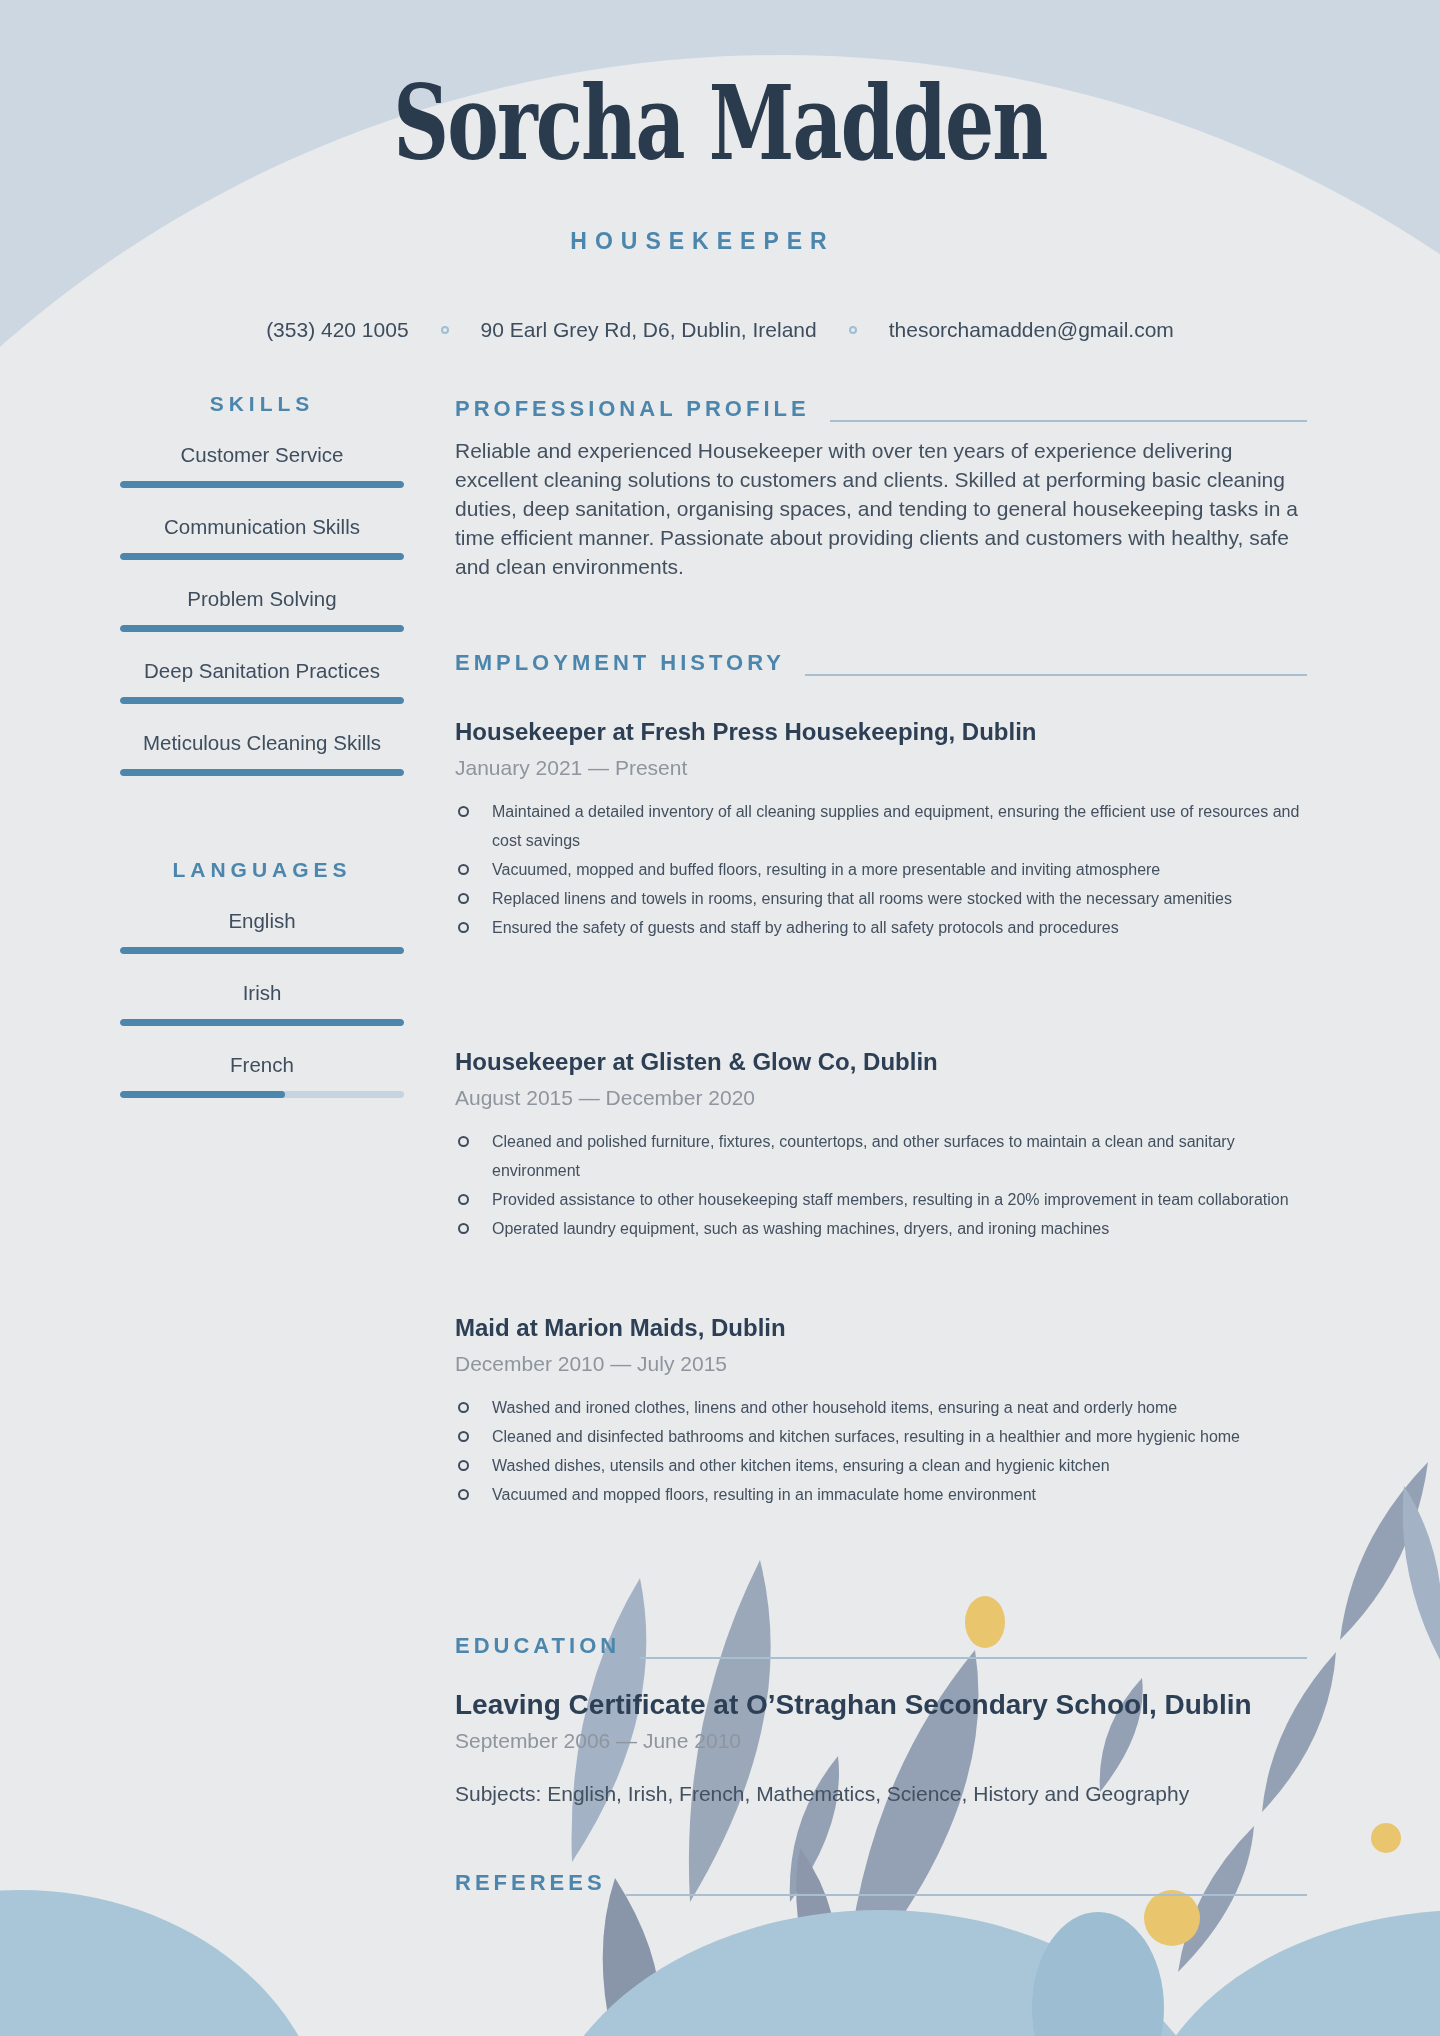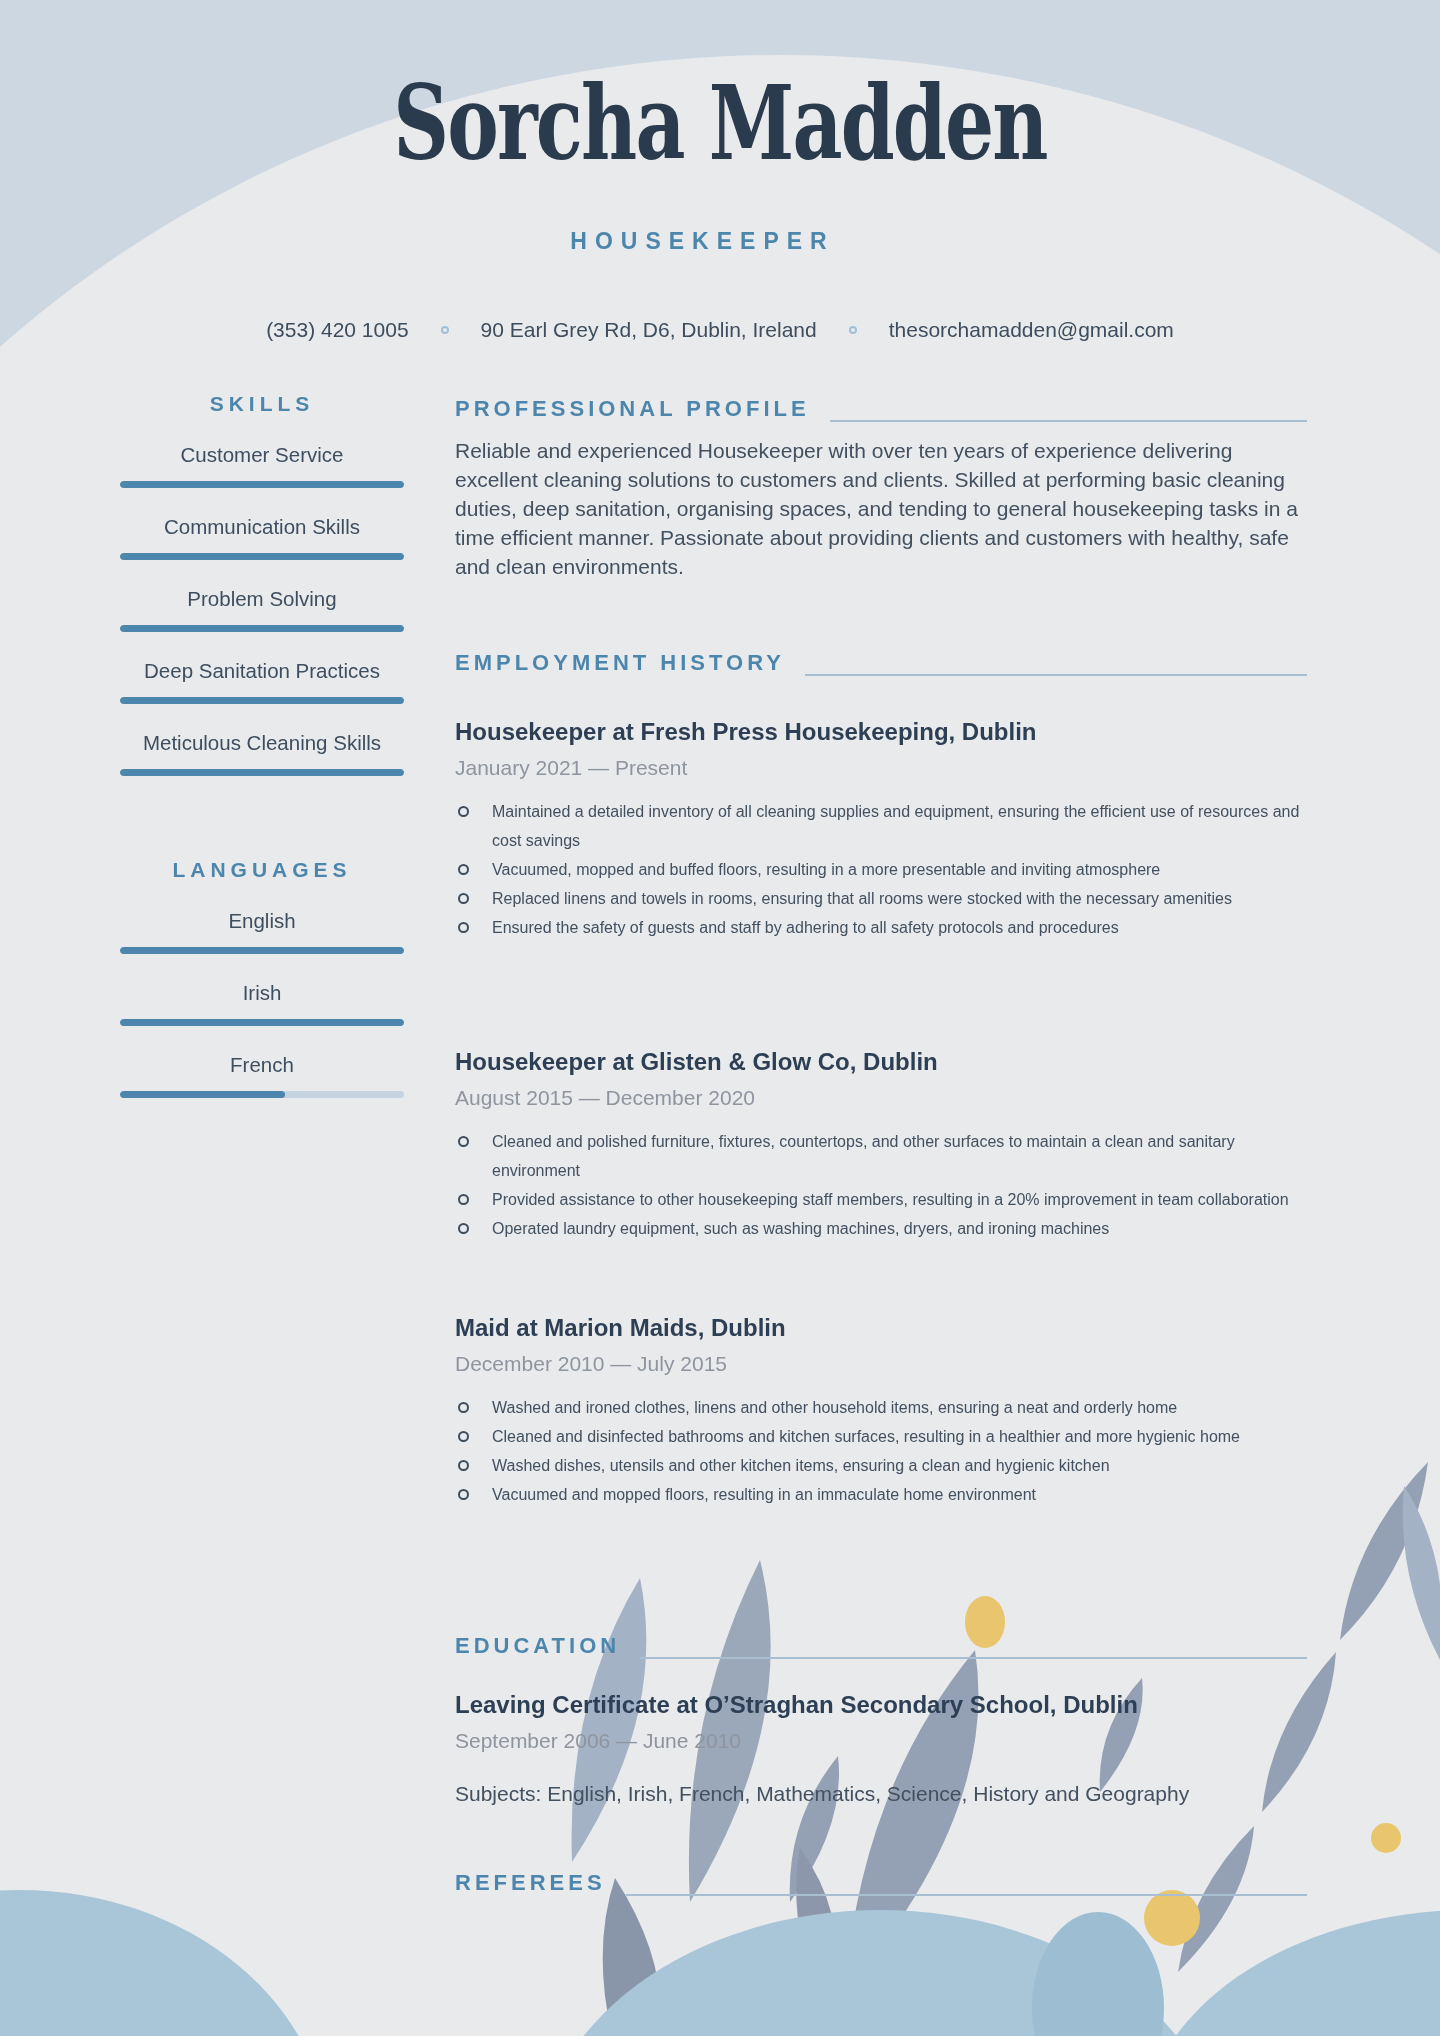--- a/index.html
+++ b/index.html
@@ -104,21 +104,21 @@
   }
   ul.bullets li::before{
     content:"";position:absolute;left:3px;top:9px;
     width:7px;height:7px;border:2.5px solid #3d4d5d;border-radius:50%;
   }
   #job-0{top:66px;}
   #job-1{top:396px;}
   #job-2{top:662px;}
 
   #education{top:1633px;}
-  #education .degree{margin-top:30px;font-size:24px;font-weight:bold;color:#2d3f54;line-height:32px;}
+  #education .degree{margin-top:30px;font-size:28px;font-weight:bold;color:#2d3f54;line-height:32px;}
   #education .dates{margin-top:6px;font-size:21px;color:var(--date);line-height:28px;}
   #education .subjects{margin-top:24px;font-size:21px;line-height:29px;}
 
   #referees{top:1870px;}
 </style>
 </head>
 <body>
 
 <svg id="bg" width="1440" height="2036" viewBox="0 0 1440 2036" aria-hidden="true">
   <rect x="0" y="0" width="1440" height="2036" fill="#cdd7e2"></rect>

